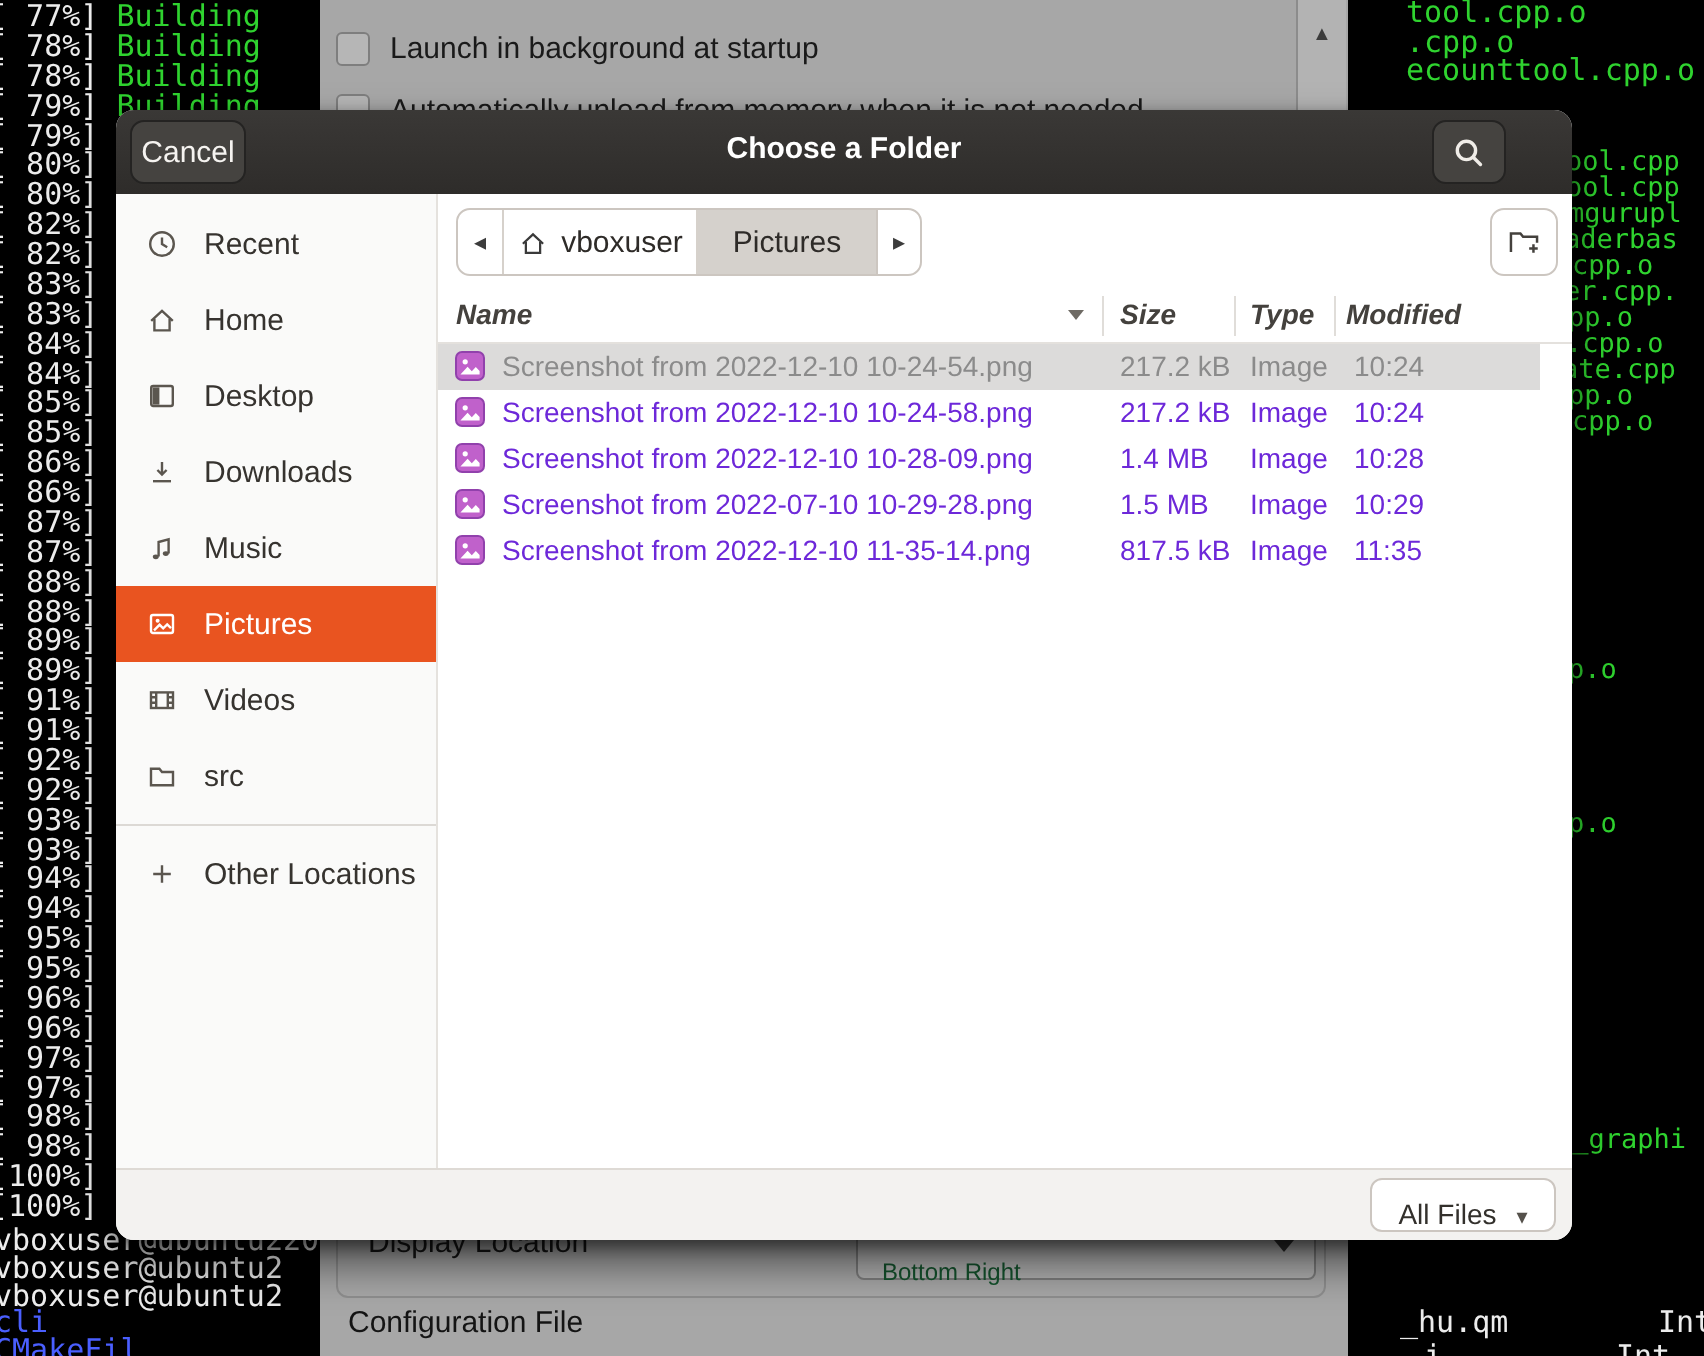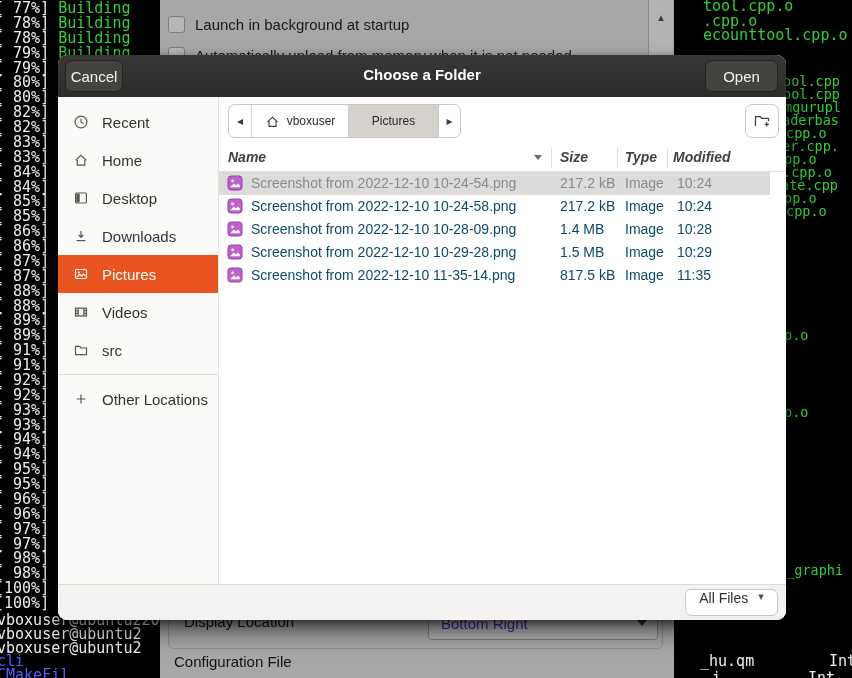--- a/index.html
+++ b/index.html
@@ -17,21 +17,21 @@
   #settings{position:absolute;left:160px;top:0;width:514px;height:678px;background:#a7a7a7;z-index:2;}
   .set-row{position:absolute;left:8px;display:flex;align-items:center;gap:10px;}
   .set-check{width:15px;height:15px;border:1px solid #7e7e7e;background:#b6b6b6;border-radius:3px;flex:0 0 auto;}
   .set-label{font-size:15px;color:#1a1a1a;white-space:nowrap;}
   #set-scroll{position:absolute;left:488px;top:0;width:24px;height:560px;background:#b3b3b3;border-left:1px solid #8c8c8c;}
   #set-scroll-arrow{position:absolute;left:2px;top:12px;width:20px;text-align:center;color:#3c3c3c;font-size:10px;}
   #set-panel{position:absolute;left:8px;top:555px;width:493px;height:92px;border:1px solid #8e8e8e;border-radius:6px;}
   #display-loc-label{position:absolute;left:24px;top:613px;font-size:15px;color:#161616;}
   #display-loc-dd{position:absolute;left:268px;top:608px;width:230px;height:32px;background:#b2b2b2;
       border:1px solid #7c7c7c;border-radius:4px;box-sizing:border-box;}
-  #display-loc-dd .dd-val{position:absolute;left:12px;top:0;line-height:30px;font-size:15px;color:#4c1d95;}
+  #display-loc-dd .dd-val{position:absolute;left:12px;top:12px;line-height:30px;font-size:12px;color:#14532d;}
   #display-loc-dd .dd-caret{position:absolute;right:10px;top:11px;width:0;height:0;
       border-left:5px solid transparent;border-right:5px solid transparent;border-top:6px solid #2f2f2f;}
   #config-heading{position:absolute;left:14px;top:653px;font-size:15px;color:#141414;}
   
   #dialog{position:absolute;left:58px;top:55px;width:728px;height:565px;background:#fff;border-radius:9px;
       z-index:3;box-shadow:0 12px 22px rgba(0,0,0,.55),0 3px 8px rgba(0,0,0,.45);}
   #dlg-header{position:absolute;left:0;top:0;right:0;height:42px;background:linear-gradient(#3a3836,#2e2c2a);
       border-bottom:1px solid #171717;border-radius:9px 9px 0 0;}
   .hbtn{position:absolute;top:5px;height:32px;background:#454340;border:1px solid #242322;border-radius:7px;
       color:#f5f3f0;font-size:15px;display:flex;align-items:center;justify-content:center;box-sizing:border-box;}
@@ -46,49 +46,49 @@
   .side-item .sicon{width:16px;height:16px;flex:0 0 auto;display:inline-flex;}
   .side-item svg{stroke:#5b564f;}
   .side-item svg .fl{fill:#5b564f;stroke:none;}
   .side-item.selected{background:#E95420;color:#fff;}
   #side-divider{height:1px;background:#dcd9d5;margin:5px 0;}
   
   #content{flex:1;position:relative;background:#fff;}
   #pathbar{position:absolute;left:0;top:0;right:0;height:48px;}
   #crumbs{position:absolute;left:9px;top:7px;height:34px;display:flex;border:1px solid #ccc6c0;border-radius:7px;
       background:#fff;overflow:hidden;box-sizing:border-box;}
-  .crumb{display:flex;align-items:center;justify-content:center;font-size:12px;color:#2e2b28;box-sizing:border-box;}
+  .crumb{display:flex;align-items:center;justify-content:center;font-size:15px;color:#2e2b28;box-sizing:border-box;}
   #crumb-back{width:23px;border-right:1px solid #d6d1cb;font-size:12px;color:#3c3c3c;}
   #crumb-home{width:97px;gap:7px;border-right:1px solid #d6d1cb;}
   #crumb-current{width:90px;background:#d5d1cc;border-right:1px solid #ccc6c0;}
   #crumb-fwd{width:21px;font-size:12px;color:#3c3c3c;}
   #btn-newfolder{position:absolute;right:7px;top:7px;width:34px;height:34px;border:1px solid #ccc6c0;
       border-radius:7px;background:#fff;box-sizing:border-box;display:flex;align-items:center;justify-content:center;}
   
   #colheader{position:absolute;left:0;top:48px;right:0;height:26px;border-bottom:1px solid #e4e1dd;
       font-size:14px;font-weight:bold;color:#44413d;}
   #colheader .col{position:absolute;top:4px;font-style:italic;}
   #col-name{left:9px;} #col-size{left:341px;} #col-type{left:406px;} #col-modified{left:454px;}
   #sort-caret{position:absolute;left:315px;top:10px;width:0;height:0;border-left:4px solid transparent;
       border-right:4px solid transparent;border-top:5px solid #6e6a64;}
   .colsep{position:absolute;top:3px;bottom:3px;width:1px;background:#e0ddd9;}
   
   #rows{position:absolute;left:0;top:75px;right:16px;}
-  .frow{height:23px;position:relative;font-size:14px;color:#0c4a6e;}
+  .frow{height:23px;position:relative;font-size:14px;color:#6d28d9;}
   .frow.hl{background:#dcdbda;color:#8b8b8b;}
   .frow .ficon{position:absolute;left:8px;top:3px;width:16px;height:16px;}
   .frow .fname{position:absolute;left:32px;line-height:23px;white-space:nowrap;}
   .frow .fsize{position:absolute;left:341px;line-height:23px;}
   .frow .ftype{position:absolute;left:406px;line-height:23px;}
   .frow .fmod{position:absolute;left:458px;line-height:23px;}
   
   #dlg-footer{position:absolute;left:0;right:0;bottom:0;height:35px;background:#f3f2f0;border-top:1px solid #dedad5;
       border-radius:0 0 9px 9px;}
   #btn-allfiles{position:absolute;right:8px;top:4px;width:93px;height:27px;background:#fff;border:1px solid #ccc6c0;
-      border-radius:6px;box-sizing:border-box;display:flex;align-items:flex-start;justify-content:center;gap:10px;
+      border-radius:6px;box-sizing:border-box;display:flex;align-items:flex-end;justify-content:center;gap:10px;
       font-size:14px;color:#33302c;}
   #btn-allfiles .caret{font-size:11px;color:#55514b;}
 </style>
 </head>
 <body>
 
 <div class="term" id="term-left"><div class="tl-row"><span class="tw">[ 77%]</span><span class="tg"> Building</span></div><div class="tl-row"><span class="tw">[ 78%]</span><span class="tg"> Building</span></div><div class="tl-row"><span class="tw">[ 78%]</span><span class="tg"> Building</span></div><div class="tl-row"><span class="tw">[ 79%]</span><span class="tg"> Building</span></div><div class="tl-row"><span class="tw">[ 79%]</span><span class="tg"> Building</span></div><div class="tl-row"><span class="tw">[ 80%]</span><span class="tg"> Building</span></div><div class="tl-row"><span class="tw">[ 80%]</span><span class="tg"> Building</span></div><div class="tl-row"><span class="tw">[ 82%]</span><span class="tg"> Building</span></div><div class="tl-row"><span class="tw">[ 82%]</span><span class="tg"> Building</span></div><div class="tl-row"><span class="tw">[ 83%]</span><span class="tg"> Building</span></div><div class="tl-row"><span class="tw">[ 83%]</span><span class="tg"> Building</span></div><div class="tl-row"><span class="tw">[ 84%]</span><span class="tg"> Building</span></div><div class="tl-row"><span class="tw">[ 84%]</span><span class="tg"> Building</span></div><div class="tl-row"><span class="tw">[ 85%]</span><span class="tg"> Building</span></div><div class="tl-row"><span class="tw">[ 85%]</span><span class="tg"> Building</span></div><div class="tl-row"><span class="tw">[ 86%]</span><span class="tg"> Building</span></div><div class="tl-row"><span class="tw">[ 86%]</span><span class="tg"> Building</span></div><div class="tl-row"><span class="tw">[ 87%]</span><span class="tg"> Building</span></div><div class="tl-row"><span class="tw">[ 87%]</span><span class="tg"> Building</span></div><div class="tl-row"><span class="tw">[ 88%]</span><span class="tg"> Building</span></div><div class="tl-row"><span class="tw">[ 88%]</span><span class="tg"> Building</span></div><div class="tl-row"><span class="tw">[ 89%]</span><span class="tg"> Building</span></div><div class="tl-row"><span class="tw">[ 89%]</span><span class="tg"> Building</span></div><div class="tl-row"><span class="tw">[ 91%]</span><span class="tg"> Building</span></div><div class="tl-row"><span class="tw">[ 91%]</span><span class="tg"> Building</span></div><div class="tl-row"><span class="tw">[ 92%]</span><span class="tg"> Building</span></div><div class="tl-row"><span class="tw">[ 92%]</span><span class="tg"> Building</span></div><div class="tl-row"><span class="tw">[ 93%]</span><span class="tg"> Building</span></div><div class="tl-row"><span class="tw">[ 93%]</span><span class="tg"> Building</span></div><div class="tl-row"><span class="tw">[ 94%]</span><span class="tg"> Building</span></div><div class="tl-row"><span class="tw">[ 94%]</span><span class="tg"> Building</span></div><div class="tl-row"><span class="tw">[ 95%]</span><span class="tg"> Building</span></div><div class="tl-row"><span class="tw">[ 95%]</span><span class="tg"> Building</span></div><div class="tl-row"><span class="tw">[ 96%]</span><span class="tg"> Building</span></div><div class="tl-row"><span class="tw">[ 96%]</span><span class="tg"> Building</span></div><div class="tl-row"><span class="tw">[ 97%]</span><span class="tg"> Building</span></div><div class="tl-row"><span class="tw">[ 97%]</span><span class="tg"> Building</span></div><div class="tl-row"><span class="tw">[ 98%]</span><span class="tg"> Building</span></div><div class="tl-row"><span class="tw">[ 98%]</span><span class="tg"> Building</span></div><div class="tl-row"><span class="tw">[100%]</span><span class="tg"> Building</span></div><div class="tl-row"><span class="tw">[100%]</span><span class="tg"> Building</span></div></div>
 <div class="term" id="term-left-bottom"><div class="tl-row" style="color: rgb(236, 236, 236);">vboxuser@ubuntu2204</div><div class="tl-row" style="color: rgb(236, 236, 236);">vboxuser@ubuntu2</div><div class="tl-row" style="color: rgb(236, 236, 236);">vboxuser@ubuntu2</div><div class="tl-row" style="color: rgb(74, 95, 255);">cli</div><div class="tl-row" style="color: rgb(74, 95, 255);">CMakeFil</div></div>
 <div class="term" id="term-right-top"><div class="tl-row">tool.cpp.o</div><div class="tl-row">.cpp.o</div><div class="tl-row">ecounttool.cpp.o</div></div>
 <div id="term-right-side">
@@ -140,21 +140,20 @@
     <div class="hbtn" id="btn-cancel">Cancel</div>
     <div id="dlg-title">Choose a Folder</div>
     <div class="hbtn" id="btn-search">
       <span style="display:inline-flex;">
         <svg width="17" height="17" viewBox="0 0 16 16" fill="none">
           <circle cx="6.8" cy="6.8" r="4.3" stroke="#f0ede8" stroke-width="1.6"></circle>
           <path d="M10 10 L13.4 13.4" stroke="#f0ede8" stroke-width="1.6" stroke-linecap="round"></path>
         </svg>
       </span>
     </div>
-    <div class="hbtn" id="btn-open">Open</div>
   </div>
 
   <div id="dlg-body">
     <div id="sidebar">
       <div id="side-list">
           <div class="side-item">
             <span class="sicon">
               <svg width="16" height="16" viewBox="0 0 16 16" fill="none" stroke-width="1.2">
                 <circle cx="8" cy="8" r="5.9"></circle>
                 <path d="M8 4.8V8l2.6 1.6"></path>
@@ -181,20 +180,30 @@
             <span class="slabel">Desktop</span>
           </div>
           <div class="side-item">
             <span class="sicon">
               <svg width="16" height="16" viewBox="0 0 16 16" fill="none" stroke-width="1.2">
                 <path d="M8 3v6.1M5.7 7 8 9.3 10.3 7"></path>
                 <path d="M3.5 12.6h9"></path>
               </svg>
             </span>
             <span class="slabel">Downloads</span>
+          </div>
+          <div class="side-item">
+            <span class="sicon">
+              <svg width="16" height="16" viewBox="0 0 16 16" fill="none" stroke-width="1.2">
+                <path d="M6.3 12.3V5l5-1.3v7.1"></path>
+                <ellipse class="fl" cx="4.9" cy="12.4" rx="1.5" ry="1.2"></ellipse>
+                <ellipse class="fl" cx="9.9" cy="10.8" rx="1.5" ry="1.2"></ellipse>
+              </svg>
+            </span>
+            <span class="slabel">Music</span>
           </div>
           <div class="side-item selected">
             <span class="sicon">
               <svg width="16" height="16" viewBox="0 0 16 16" fill="none" stroke-width="1.2" style="stroke: rgb(255, 255, 255);">
                 <rect x="2.5" y="3.5" width="11" height="9" rx="1"></rect>
                 <circle class="fl" cx="5.8" cy="6.4" r="1" style="fill: rgb(255, 255, 255);"></circle>
                 <path d="M4 11.2 6.8 8.4l1.8 1.8 2-2 1.9 1.9"></path>
               </svg>
             </span>
             <span class="slabel">Pictures</span>
@@ -305,21 +314,21 @@
             <span class="fsize">1.4 MB</span>
             <span class="ftype">Image</span>
             <span class="fmod">10:28</span>
           </div>
           <div class="frow">
             <span class="ficon"><svg width="16" height="16" viewBox="0 0 16 16">
                 <rect x="1" y="1" width="14" height="14" rx="3" fill="#c061cb" stroke="#9141ac"></rect>
                 <circle cx="5.6" cy="5.9" r="1.3" fill="#fff"></circle>
                 <path d="M3.2 12.2 6.8 8.4l2.1 2.2 2-2.1 1.9 2v1.7z" fill="#fff"></path>
               </svg></span>
-            <span class="fname">Screenshot from 2022-12-10 10-29-28.png</span>
+            <span class="fname">Screenshot from 2022-07-10 10-29-28.png</span>
             <span class="fsize">1.5 MB</span>
             <span class="ftype">Image</span>
             <span class="fmod">10:29</span>
           </div>
           <div class="frow">
             <span class="ficon"><svg width="16" height="16" viewBox="0 0 16 16">
                 <rect x="1" y="1" width="14" height="14" rx="3" fill="#c061cb" stroke="#9141ac"></rect>
                 <circle cx="5.6" cy="5.9" r="1.3" fill="#fff"></circle>
                 <path d="M3.2 12.2 6.8 8.4l2.1 2.2 2-2.1 1.9 2v1.7z" fill="#fff"></path>
               </svg></span>

